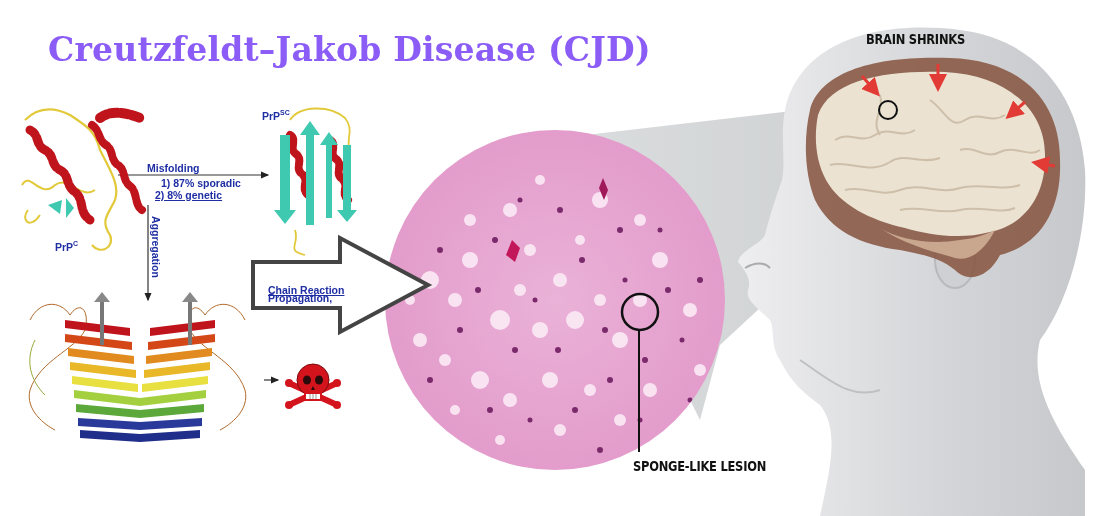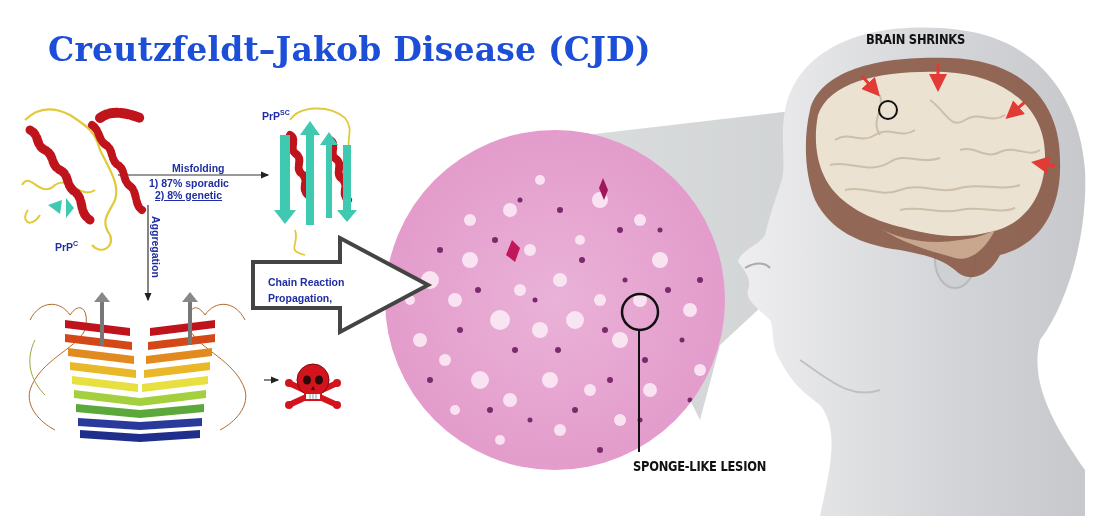--- a/index.html
+++ b/index.html
@@ -1,18 +1,18 @@
 <!DOCTYPE html>
 <html><head>
   <meta charset="utf-8">
   <style>
     html, body { margin: 0; padding: 0; }
     body { width: 1094px; height: 516px; background: #ffffff; position: relative; overflow: hidden; font-family: "Liberation Sans", sans-serif; }
     .abs { position: absolute; }
-    .title { left: 48px; top: 30px; font-family: "DejaVu Serif", serif; font-weight: bold; font-size: 33px; color: #1d4ed8; letter-spacing: 0.2px; white-space: nowrap; }
+    .title { left: 48px; top: 30px; font-family: "DejaVu Serif", serif; font-weight: bold; font-size: 33px; color: #8b5cf6; letter-spacing: 0.2px; white-space: nowrap; }
     .blue { color: #1f2ea3; font-family: "Liberation Sans", sans-serif; font-weight: bold; }
     .lbl-md { font-size: 10.5px; line-height: 12px; }
     .sup { font-size: 7px; vertical-align: super; }
     .vert { writing-mode: vertical-rl; font-size: 10.5px; }
     .caption { font-family: "DejaVu Sans", sans-serif; font-weight: bold; color: #111; font-size: 14px; letter-spacing: -0.3px; transform: scaleX(0.82); transform-origin: left top; white-space: nowrap; }
     svg { position: absolute; left: 0; top: 0; }
   </style>
 </head>
 <body>
 
@@ -237,23 +237,23 @@
         <line x1="-3" y1="8" x2="-3" y2="13"></line>
         <line x1="0" y1="8" x2="0" y2="13"></line>
         <line x1="3" y1="8" x2="3" y2="13"></line>
       </g>
   </g>
 </svg>
 
 <div class="abs blue lbl-md" style="left:55px; top:238px;"><span>PrP</span><span class="sup">C</span></div>
 <div class="abs blue lbl-md" style="left:262px; top:107px;"><span>PrP</span><span class="sup">SC</span></div>
 
-<div class="abs blue lbl-md" style="left:172px; top:162px;">Misfolding</div>
-<div class="abs blue lbl-md" style="left:149px; top:177px;">1) 87% sporadic</div>
+<div class="abs blue lbl-md" style="left:147px; top:162px;">Misfolding</div>
+<div class="abs blue lbl-md" style="left:161px; top:177px;">1) 87% sporadic</div>
 <div class="abs blue lbl-md" style="left:155px; top:189px;text-decoration:underline;">2) 8% genetic</div>
 
 <div class="abs blue vert" style="left:150px; top:216px;">Aggregation</div>
 
 <div class="abs blue lbl-md" style="left:268px; top:292px;">Propagation,</div>
-<div class="abs blue lbl-md" style="left:268px; top:276px;">Chain Reaction</div>
+<div class="abs blue lbl-md" style="left:268px; top:284px;text-decoration:underline;">Chain Reaction</div>
 
 <div class="abs caption" style="left:866px; top:31px;">BRAIN SHRINKS</div>
 <div class="abs caption" style="left:633px; top:458px;">SPONGE-LIKE LESION</div>
 
 </body></html>

